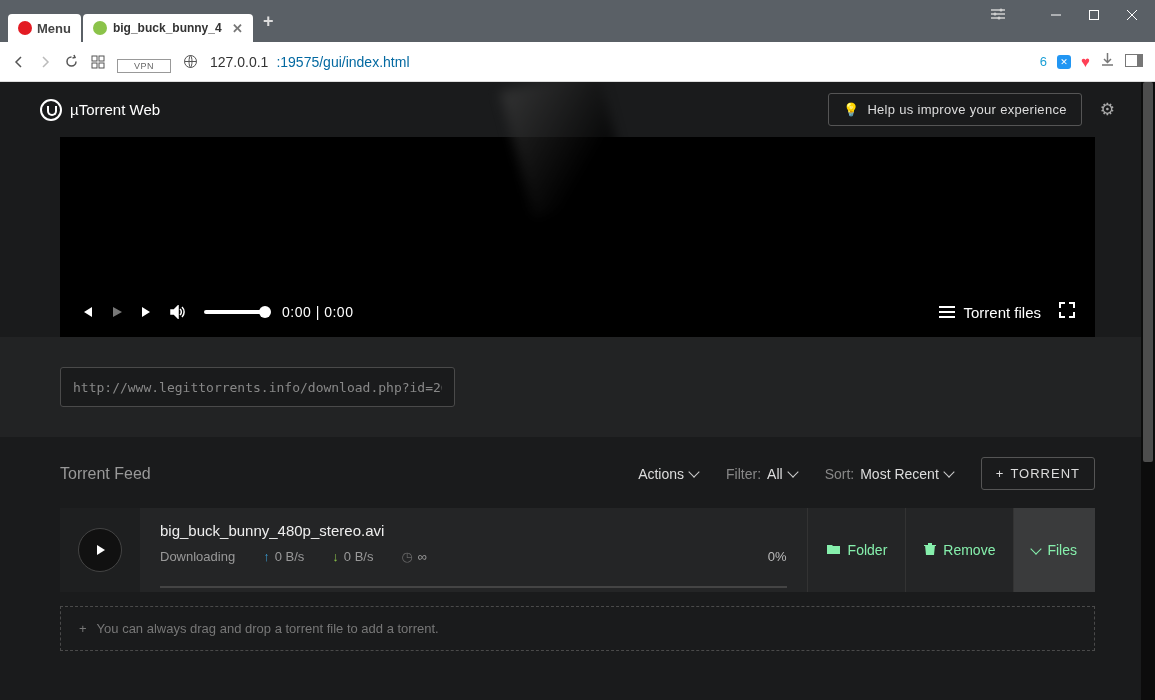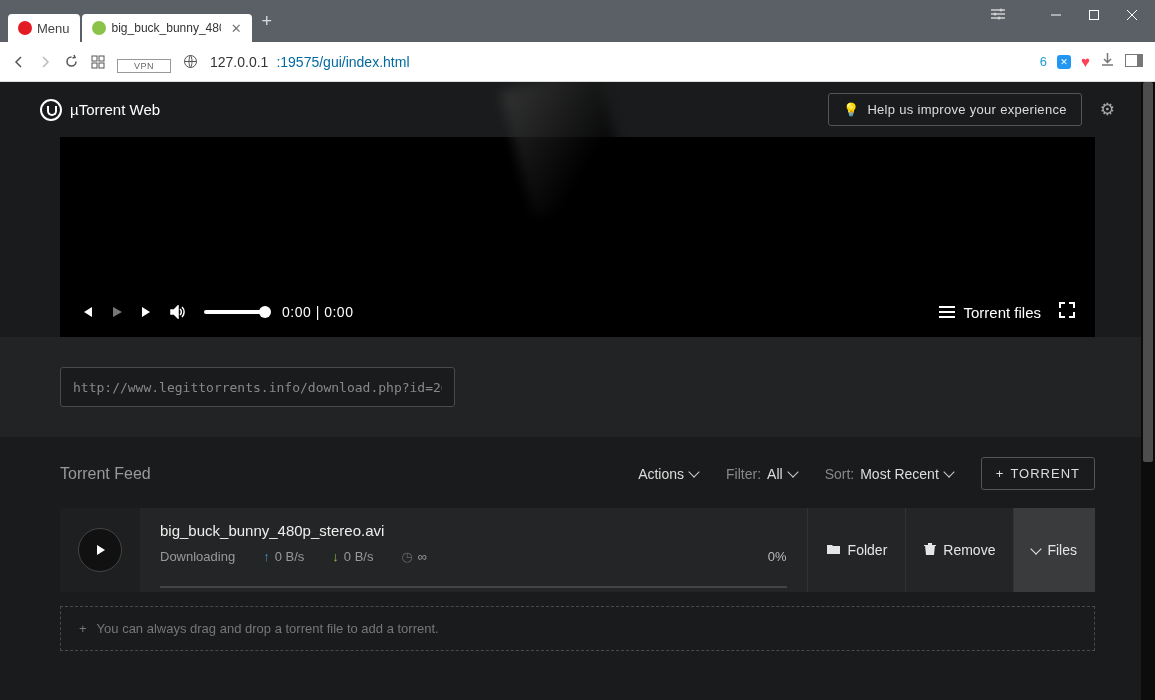--- a/index.html
+++ b/index.html
@@ -1,19 +1,19 @@
 <!DOCTYPE html>
 <html><head>
 <meta charset="utf-8">
 <style>
 * { margin: 0; padding: 0; box-sizing: border-box; font-family: "Segoe UI", Arial, sans-serif; }
 body { width: 1155px; height: 700px; background: #5a6066; overflow: hidden; }
 
 
-.titlebar { height: 42px; background: #5a6066; display: flex; align-items: center; position: relative; }
+.titlebar { height: 42px; background: #5a6066; display: flex; align-items: center; position: relative; font-weight: bold; }
 .win-controls { position: absolute; right: 0; top: 0; display: flex; gap: 28px; padding: 6px 18px 0 0; color: #fff; }
 .win-icon svg { width: 10px; height: 10px; }
 .equalizer-icon { position: absolute; right: 150px; top: 6px; color: #d0d0d0; }
 
 .tab-row { display: flex; align-items: flex-end; height: 42px; padding-left: 8px; }
 .menu-btn { display: flex; align-items: center; gap: 5px; padding: 6px 10px; background: #fff; border-radius: 4px 4px 0 0; font-size: 13px; color: #444; margin-right: 2px; margin-bottom: 0; height: 28px; }
 .menu-btn .opera-o { width: 14px; height: 14px; background: #e31b23; border-radius: 50%; }
 .tab { display: flex; align-items: center; gap: 6px; background: #fff; padding: 5px 10px; font-size: 12px; color: #333; border-radius: 4px 4px 0 0; height: 28px; max-width: 170px; }
 .tab .favicon { width: 14px; height: 14px; background: #8bc34a; border-radius: 50%; flex-shrink: 0; }
 .tab .tab-title { white-space: nowrap; overflow: hidden; flex: 1; }
@@ -82,21 +82,21 @@
 .play-circle { width: 44px; height: 44px; border-radius: 50%; background: #111; border: 1px solid #444; display: flex; align-items: center; justify-content: center; }
 .torrent-info { flex: 1; padding: 14px 20px; position: relative; }
 .torrent-name { color: #eee; font-size: 15px; font-weight: 500; margin-bottom: 10px; }
 .torrent-stats { display: flex; align-items: center; gap: 28px; color: #999; font-size: 13px; }
 .stat { display: flex; align-items: center; gap: 5px; }
 .stat .up { color: #3aa0d8; }
 .stat .dn { color: #8bc24a; }
 .percent { margin-left: auto; color: #bbb; }
 .progress { position: absolute; bottom: 4px; left: 20px; right: 20px; height: 2px; background: #444; }
 .torrent-actions { display: flex; }
-.t-action { display: flex; align-items: center; gap: 7px; padding: 0 18px; color: #e5e5e5; font-size: 14px; border-left: 1px solid #333; }
+.t-action { display: flex; align-items: center; gap: 7px; padding: 0 18px; color: #86efac; font-size: 14px; border-left: 1px solid #333; }
 .t-action.active { background: #3a3b3c; }
 
 
 .dropzone { border: 1.5px dashed #4a4a4a; padding: 14px 18px; color: #777; font-size: 13px; display: flex; align-items: center; gap: 10px; }
 
 .chevron-down { display: inline-block; width: 8px; height: 8px; border-right: 1.5px solid currentColor; border-bottom: 1.5px solid currentColor; transform: rotate(45deg); margin-top: -3px; }
 
 .scrollbar-fake { position: absolute; right: 0; top: 0; bottom: 0; width: 14px; background: #0c0c0c; }
 .scrollbar-thumb { position: absolute; right: 2px; top: 0; width: 10px; height: 380px; background: #4d4d4d; border-radius: 2px; }
 </style>

